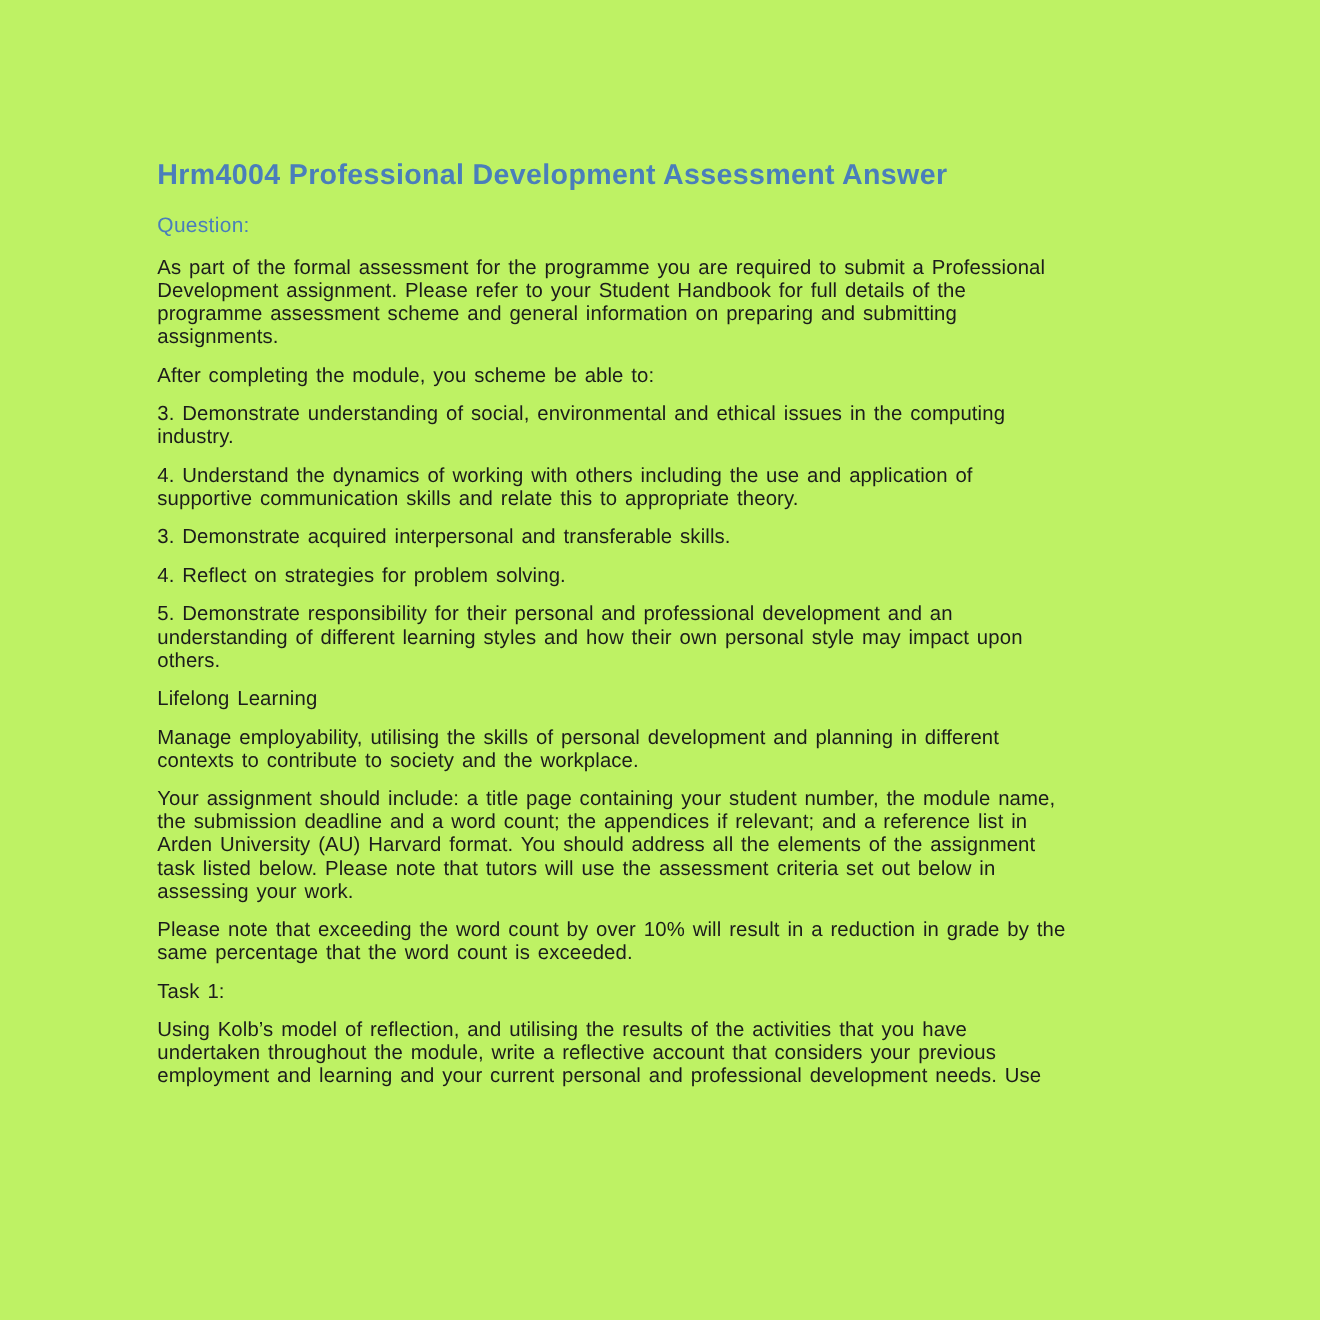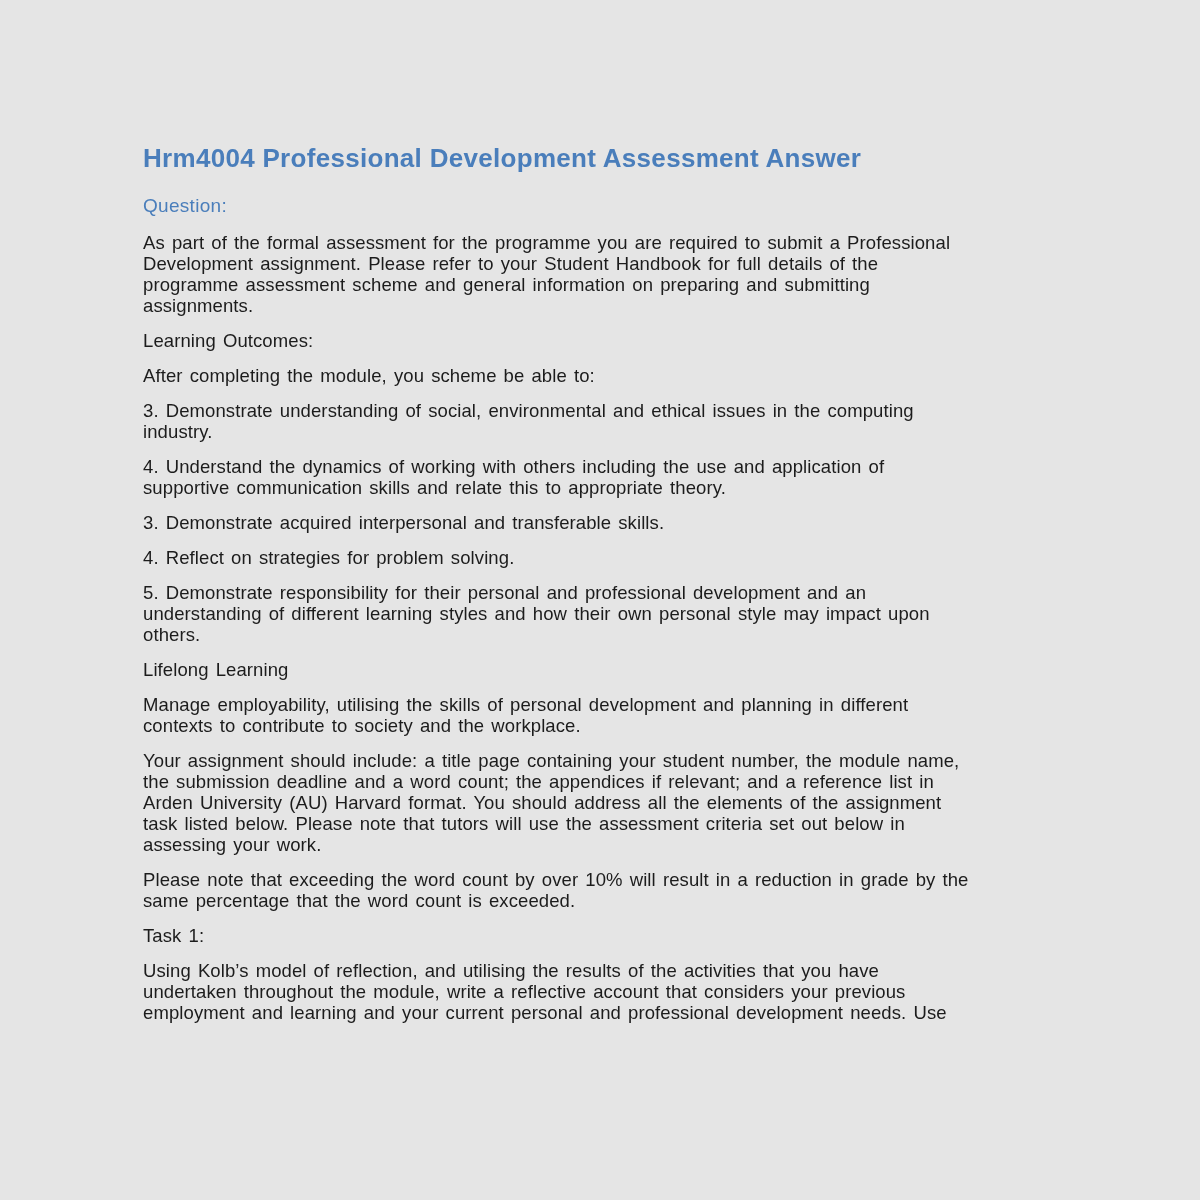--- a/index.html
+++ b/index.html
@@ -10,21 +10,21 @@
   body {
     width: 1200px;
     height: 1200px;
     overflow: hidden;
   }
   .page {
     box-sizing: border-box;
     width: 1200px;
     height: 1200px;
     padding: 144px 140px 0 143px;
-    background: #e5e5e5;
+    background: #bef264;
   }
   .doc-title {
     font-family: "Liberation Sans", "DejaVu Sans", sans-serif;
     font-size: 26px;
     font-weight: bold;
     line-height: 28px;
     letter-spacing: 0.3px;
     color: #4a7ebb;
     margin: 0 0 22px 0;
   }
@@ -52,21 +52,20 @@
 <body>
 
 <div class="page">
   <h1 class="doc-title">Hrm4004 Professional Development Assessment Answer</h1>
   <h2 class="section-heading">Question:</h2>
 
   <p class="body-para">As part of the formal assessment for the programme you are required to submit a Professional
 Development assignment. Please refer to your Student Handbook for full details of the
 programme assessment scheme and general information on preparing and submitting
 assignments.</p>
-  <p class="body-para">Learning Outcomes:</p>
   <p class="body-para">After completing the module, you scheme be able to:</p>
   <p class="body-para">3. Demonstrate understanding of social, environmental and ethical issues in the computing
 industry.</p>
   <p class="body-para">4. Understand the dynamics of working with others including the use and application of
 supportive communication skills and relate this to appropriate theory.</p>
   <p class="body-para">3. Demonstrate acquired interpersonal and transferable skills.</p>
   <p class="body-para">4. Reflect on strategies for problem solving.</p>
   <p class="body-para">5. Demonstrate responsibility for their personal and professional development and an
 understanding of different learning styles and how their own personal style may impact upon
 others.</p>

